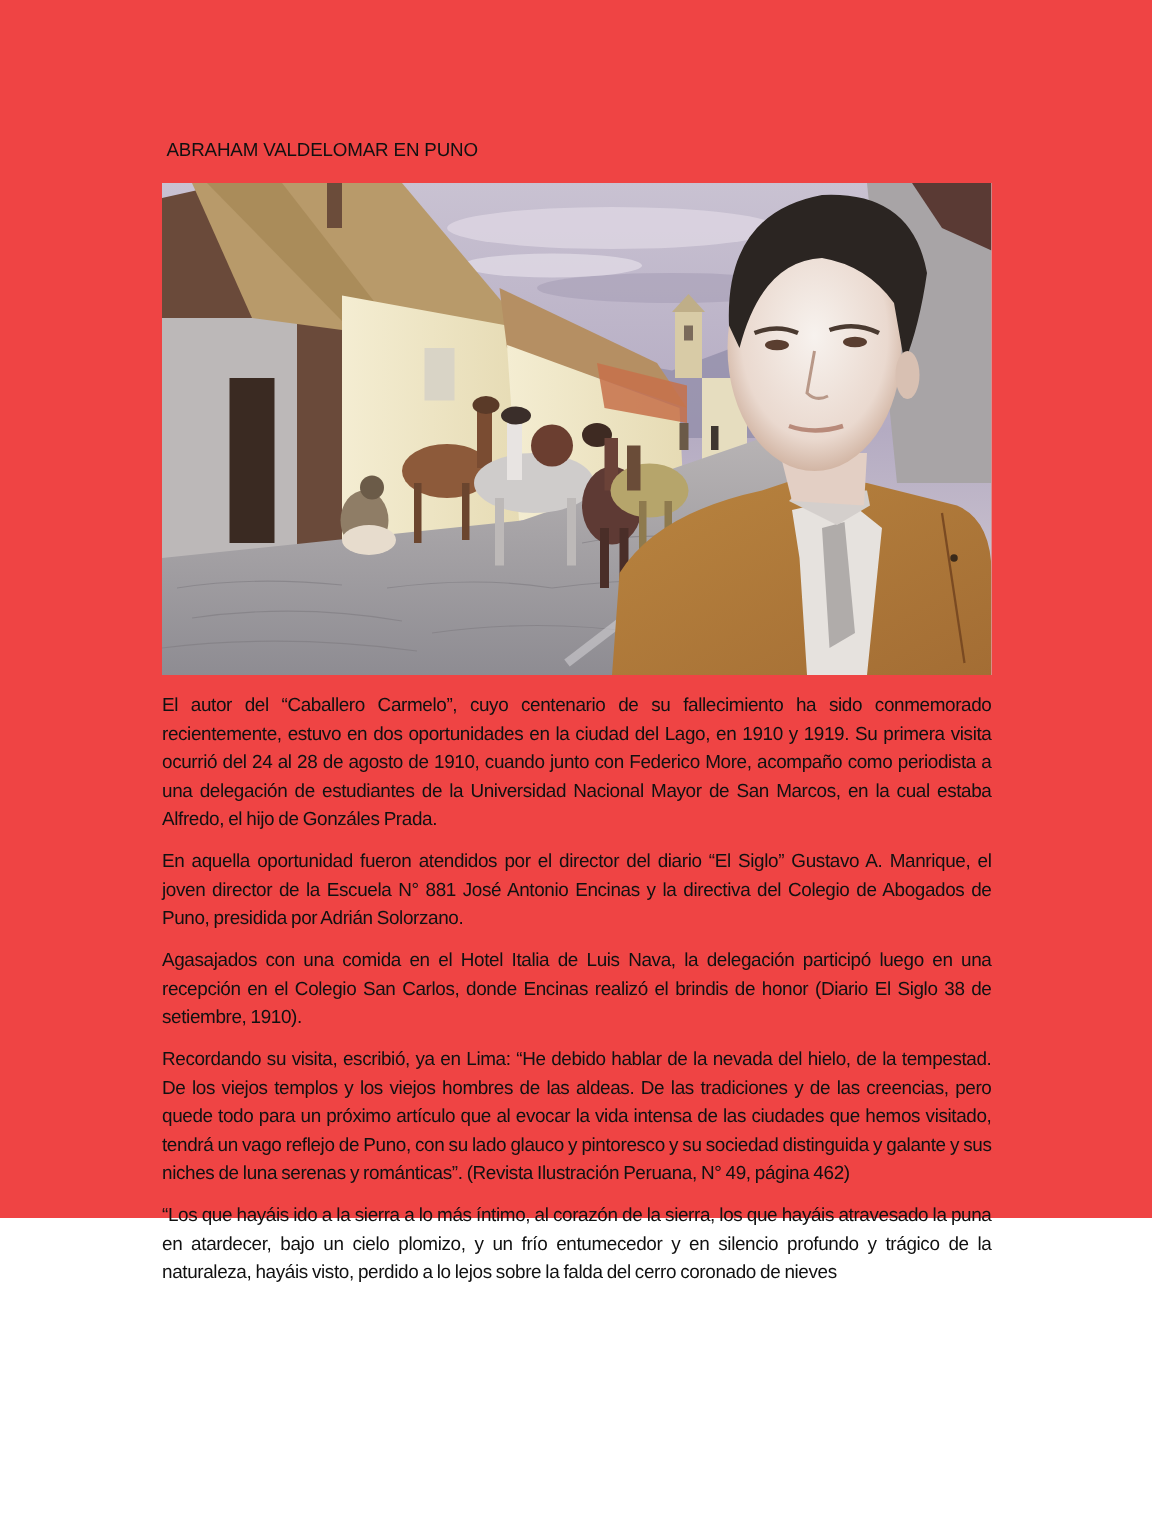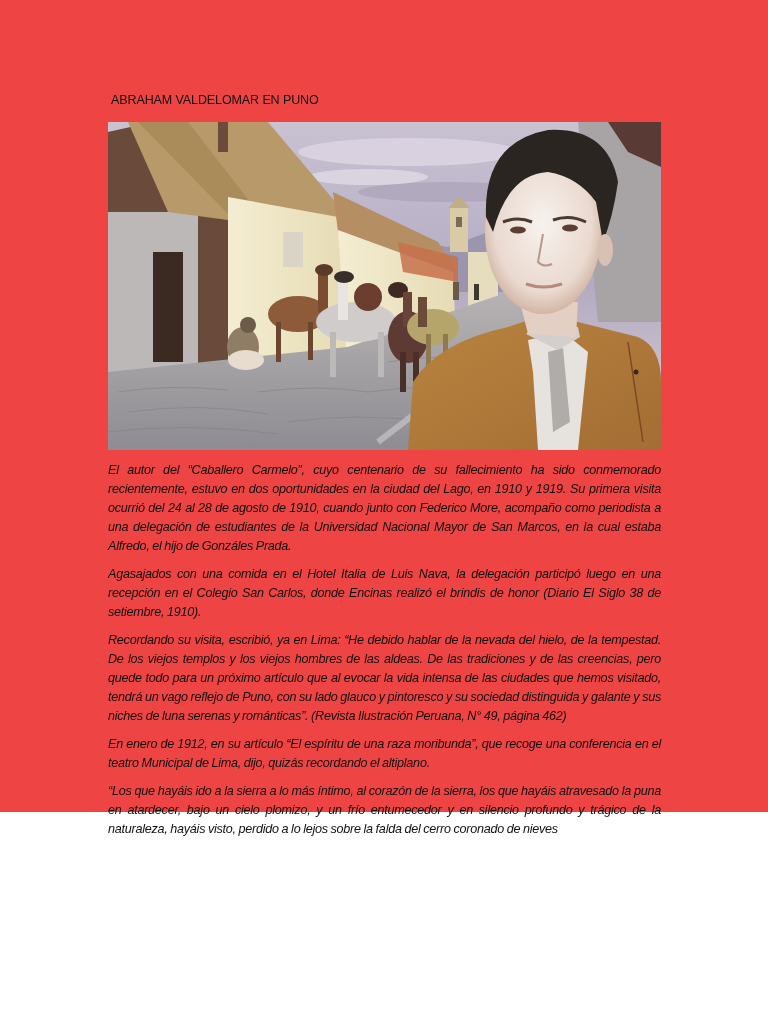--- a/index.html
+++ b/index.html
@@ -48,21 +48,20 @@
       width: 553px;
       font-size: 12.6px;
       line-height: 19px;
       letter-spacing: -0.25px;
       word-spacing: -0.5px;
       text-align: justify;
       color: #111;
     }
     .body-text p {
       margin: 0 0 9px 0;
-      font-style: italic;
     }
     .body-text p.last {
       text-align: justify;
       text-align-last: left;
     }
   </style>
 </head>
 <body>
 
 <div class="page">
@@ -196,19 +195,19 @@
       <path d="M435 112 L430 140 Q436 146 444 142" stroke="#b89888" stroke-width="2" fill="none"></path>
       <path d="M418 162 Q435 168 454 162" stroke="#b88a7a" stroke-width="3" fill="none"></path>
 
       <path d="M520 220 L535 320" stroke="#7a4a22" stroke-width="1.5" fill="none"></path>
       <circle cx="528" cy="250" r="2.5" fill="#3a2a1a"></circle>
     </svg>
   </div>
 
   <div class="body-text">
     <p>El autor del “Caballero Carmelo”, cuyo centenario de su fallecimiento ha sido conmemorado recientemente, estuvo en dos oportunidades en la ciudad del Lago, en 1910 y 1919. Su primera visita ocurrió del 24 al 28 de agosto de 1910, cuando junto con Federico More, acompaño como periodista a una delegación de estudiantes de la Universidad Nacional Mayor de San Marcos, en la cual estaba Alfredo, el hijo de Gonzáles Prada.</p>
+    <p>En aquella oportunidad fueron atendidos por el director del diario “El Siglo” Gustavo A. Manrique, el joven director de la Escuela N° 881 José Antonio Encinas y la directiva del Colegio de Abogados de Puno, presidida por Adrián Solorzano.</p>
     <p>Agasajados con una comida en el Hotel Italia de Luis Nava, la delegación participó luego en una recepción en el Colegio San Carlos, donde Encinas realizó el brindis de honor (Diario El Siglo 38 de setiembre, 1910).</p>
     <p>Recordando su visita, escribió, ya en Lima: “He debido hablar de la nevada del hielo, de la tempestad. De los viejos templos y los viejos hombres de las aldeas. De las tradiciones y de las creencias, pero quede todo para un próximo artículo que al evocar la vida intensa de las ciudades que hemos visitado, tendrá un vago reflejo de Puno, con su lado glauco y pintoresco y su sociedad distinguida y galante y sus niches de luna serenas y románticas”. (Revista Ilustración Peruana, N° 49, página 462)</p>
-    <p>En enero de 1912, en su artículo “El espíritu de una raza moribunda”, que recoge una conferencia en el teatro Municipal de Lima, dijo, quizás recordando el altiplano.</p>
     <p class="last">“Los que hayáis ido a la sierra a lo más íntimo, al corazón de la sierra, los que hayáis atravesado la puna en atardecer, bajo un cielo plomizo, y un frío entumecedor y en silencio profundo y trágico de la naturaleza, hayáis visto, perdido a lo lejos sobre la falda del cerro coronado de nieves</p>
   </div>
 
 </div>
 
 </body></html>

